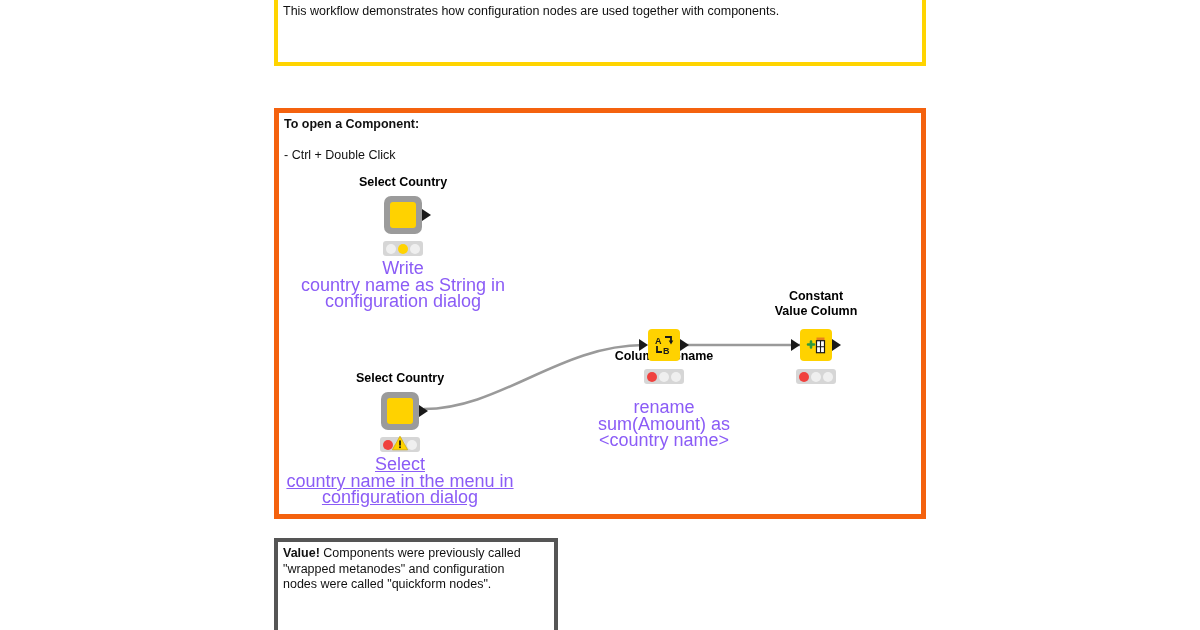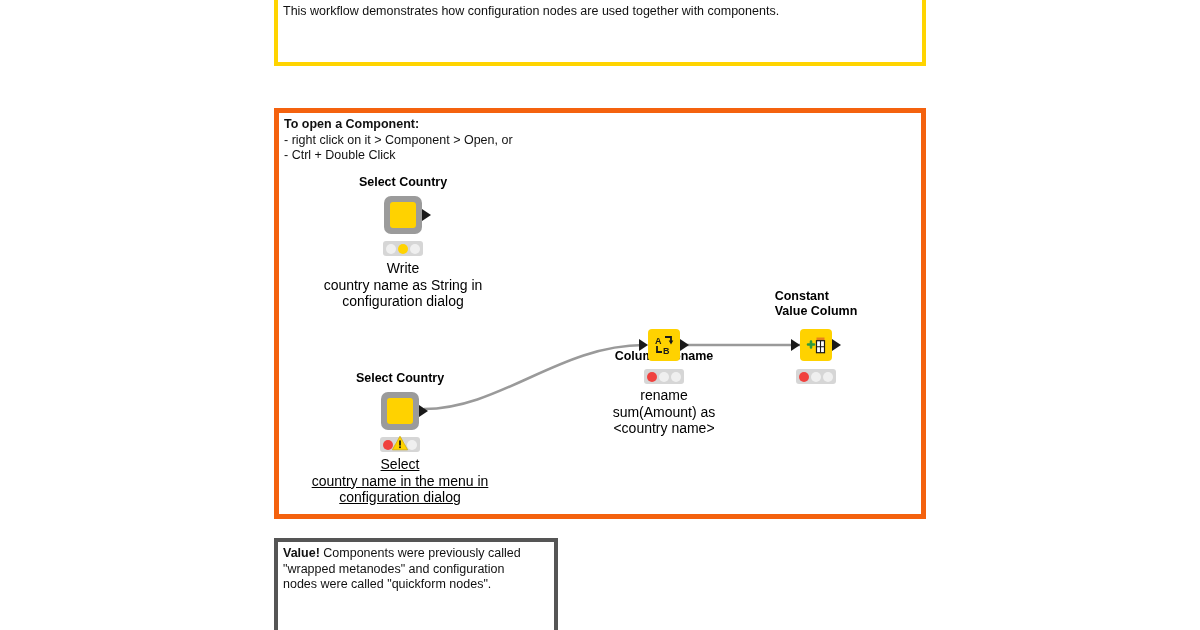--- a/index.html
+++ b/index.html
@@ -23,21 +23,21 @@
   #annot-note{left:274px;top:538px;width:284px;height:96px;border:4px solid #555555;}
 
   
   .wf{position:absolute;left:0;top:0;width:1200px;height:630px;pointer-events:none;}
 
   .node{position:absolute;}
 
   
   .node-title{
     position:absolute;left:50%;transform:translateX(-50%);
-    white-space:pre;text-align:left;
+    white-space:pre;text-align:center;
     font-size:12.5px;font-weight:bold;color:#000;line-height:15px;
   }
 
   
   .nbody{position:absolute;left:50%;transform:translateX(-50%);}
 
   
   .comp-frame{
     width:38px;height:38px;box-sizing:border-box;
     background:#9b9b9b;border-radius:7px;
@@ -66,36 +66,36 @@
   .lamp{width:10px;height:10px;border-radius:50%;background:#efefef;}
   .lamp.red{background:#F0413E;}
   .lamp.yellow{background:#FFD300;}
   .lamp.off{background:#efefef;}
   .warn{position:absolute;left:50%;transform:translateX(-50%);top:-2px;width:17px;height:16px;}
 
   
   .node-desc{
     position:absolute;left:50%;transform:translateX(-50%);
     white-space:pre;text-align:center;
-    font-size:14px;color:#000000;line-height:16.5px;
+    font-size:18px;color:#8b5cf6;line-height:16.5px;
   }
 
   .edge{position:absolute;left:0;top:0;width:1200px;height:630px;}
 </style>
 </head>
 <body>
 
 <div class="canvas">
 
   <div class="annot" id="annot-intro">
     <div class="atext">This workflow demonstrates how configuration nodes are used together with components.</div>
   </div>
 
   <div class="annot" id="annot-main">
-    <div class="atext"><b>To open a Component:</b><br><span>- right click on it &gt; Component &gt; Open, or</span><br><span>- Ctrl + Double Click</span></div>
+    <div class="atext"><b>To open a Component:</b><br><br><span>- Ctrl + Double Click</span></div>
   </div>
 
   <div class="annot" id="annot-note">
     <div class="atext"><b>Value!</b><span> Components were previously called
 "wrapped metanodes" and configuration
 nodes were called "quickform nodes".</span></div>
   </div>
 
   <svg class="edge" viewBox="0 0 1200 630" xmlns="http://www.w3.org/2000/svg">
 
@@ -172,21 +172,21 @@
         <div class="port port-in" style="left:-9px;top:10px;"></div>
         <div class="port port-out" style="right:-9px;top:10px;"></div>
       </div>
 
       <div class="status" style="top:64px;">
         <span class="lamp red"></span>
         <span class="lamp off"></span>
         <span class="lamp off"></span>
       </div>
 
-      <div class="node-desc" style="top:82px;">rename
+      <div class="node-desc" style="top:94px;">rename
 sum(Amount) as
 &lt;country name&gt;</div>
     </div>
 
     <div class="node" style="left:816px;top:289px;width:0;height:0;">
 
       <div class="node-title" style="top:0;">Constant
 Value Column</div>
 
       <div class="nbody" style="top:40px;">

